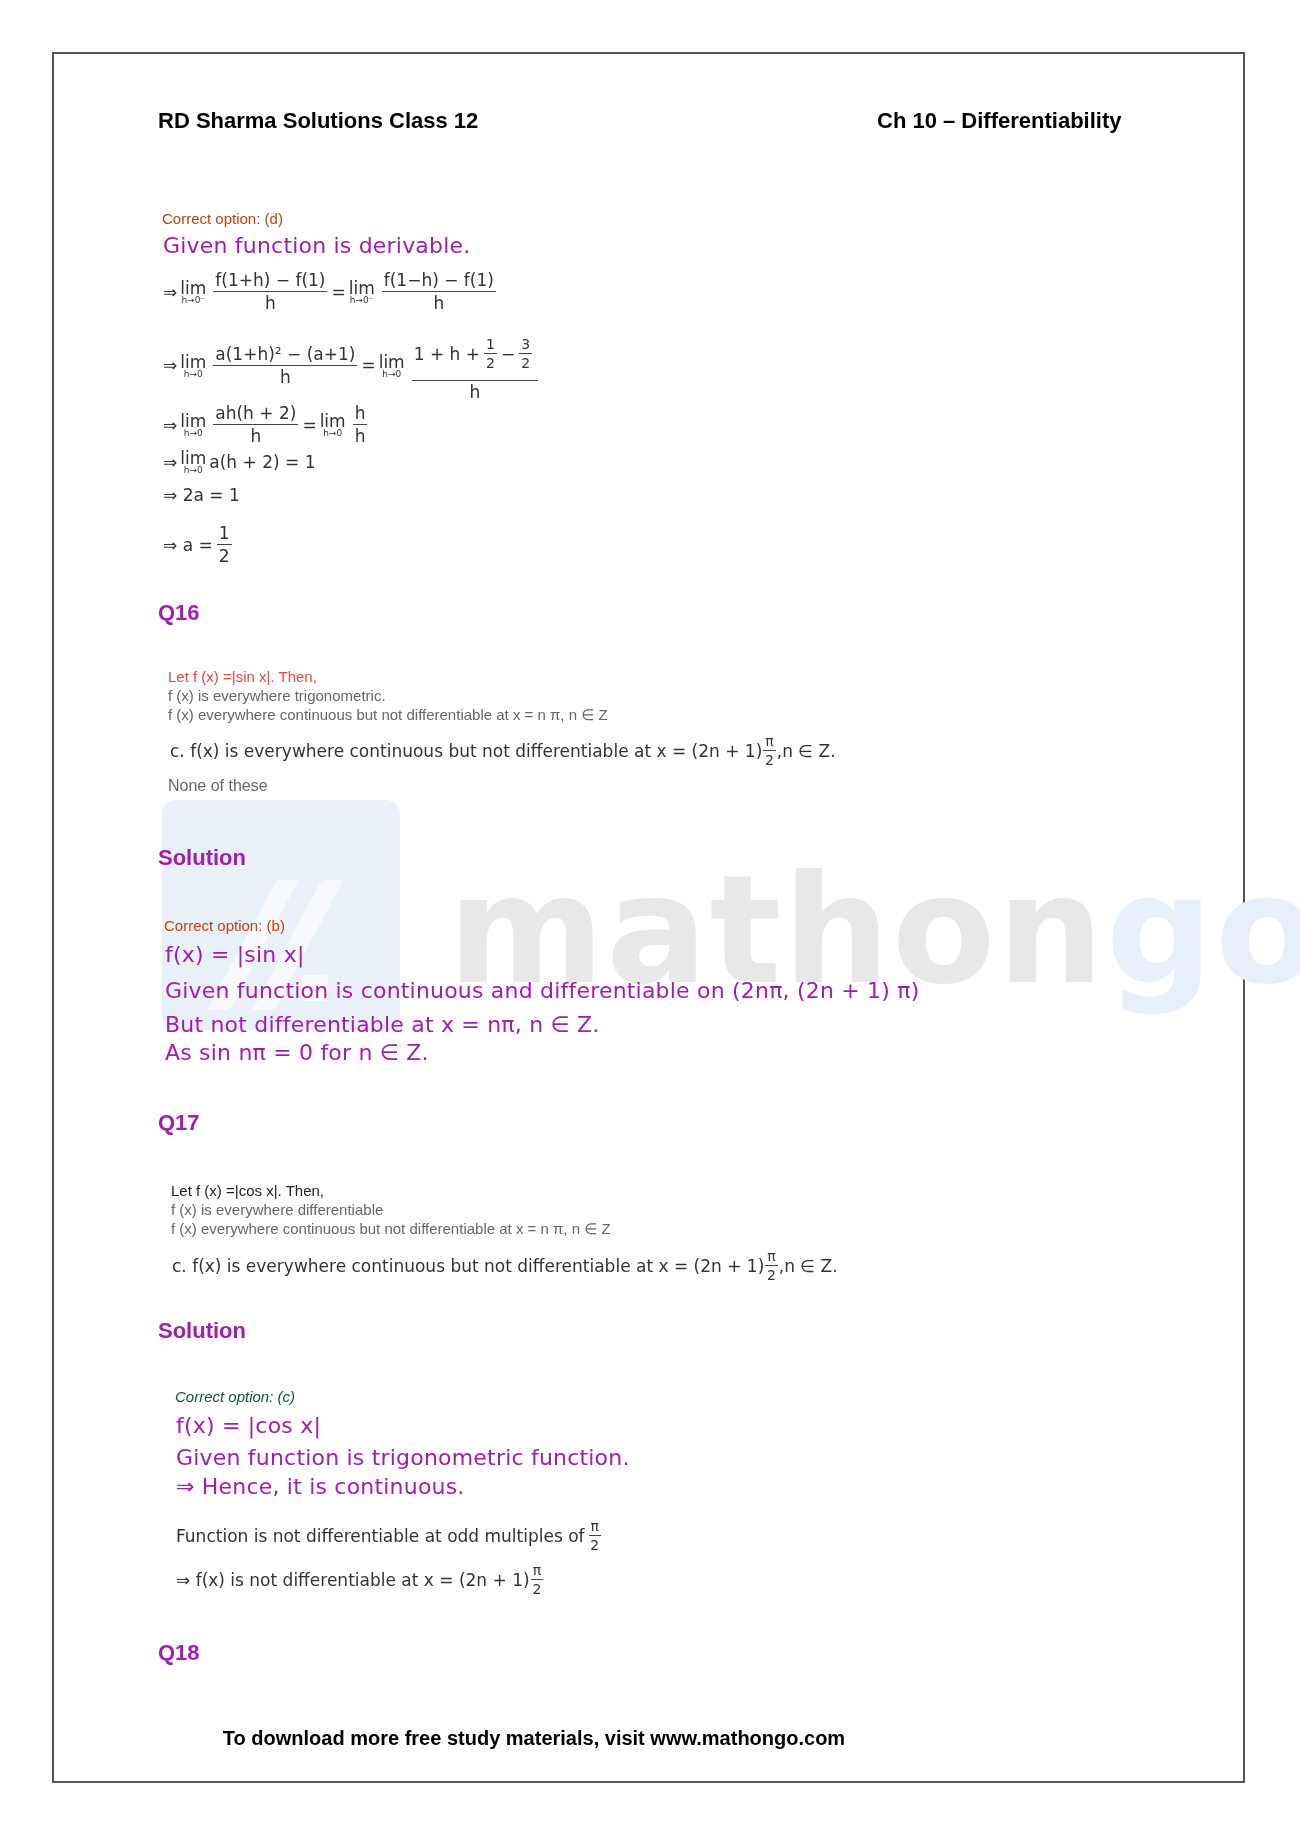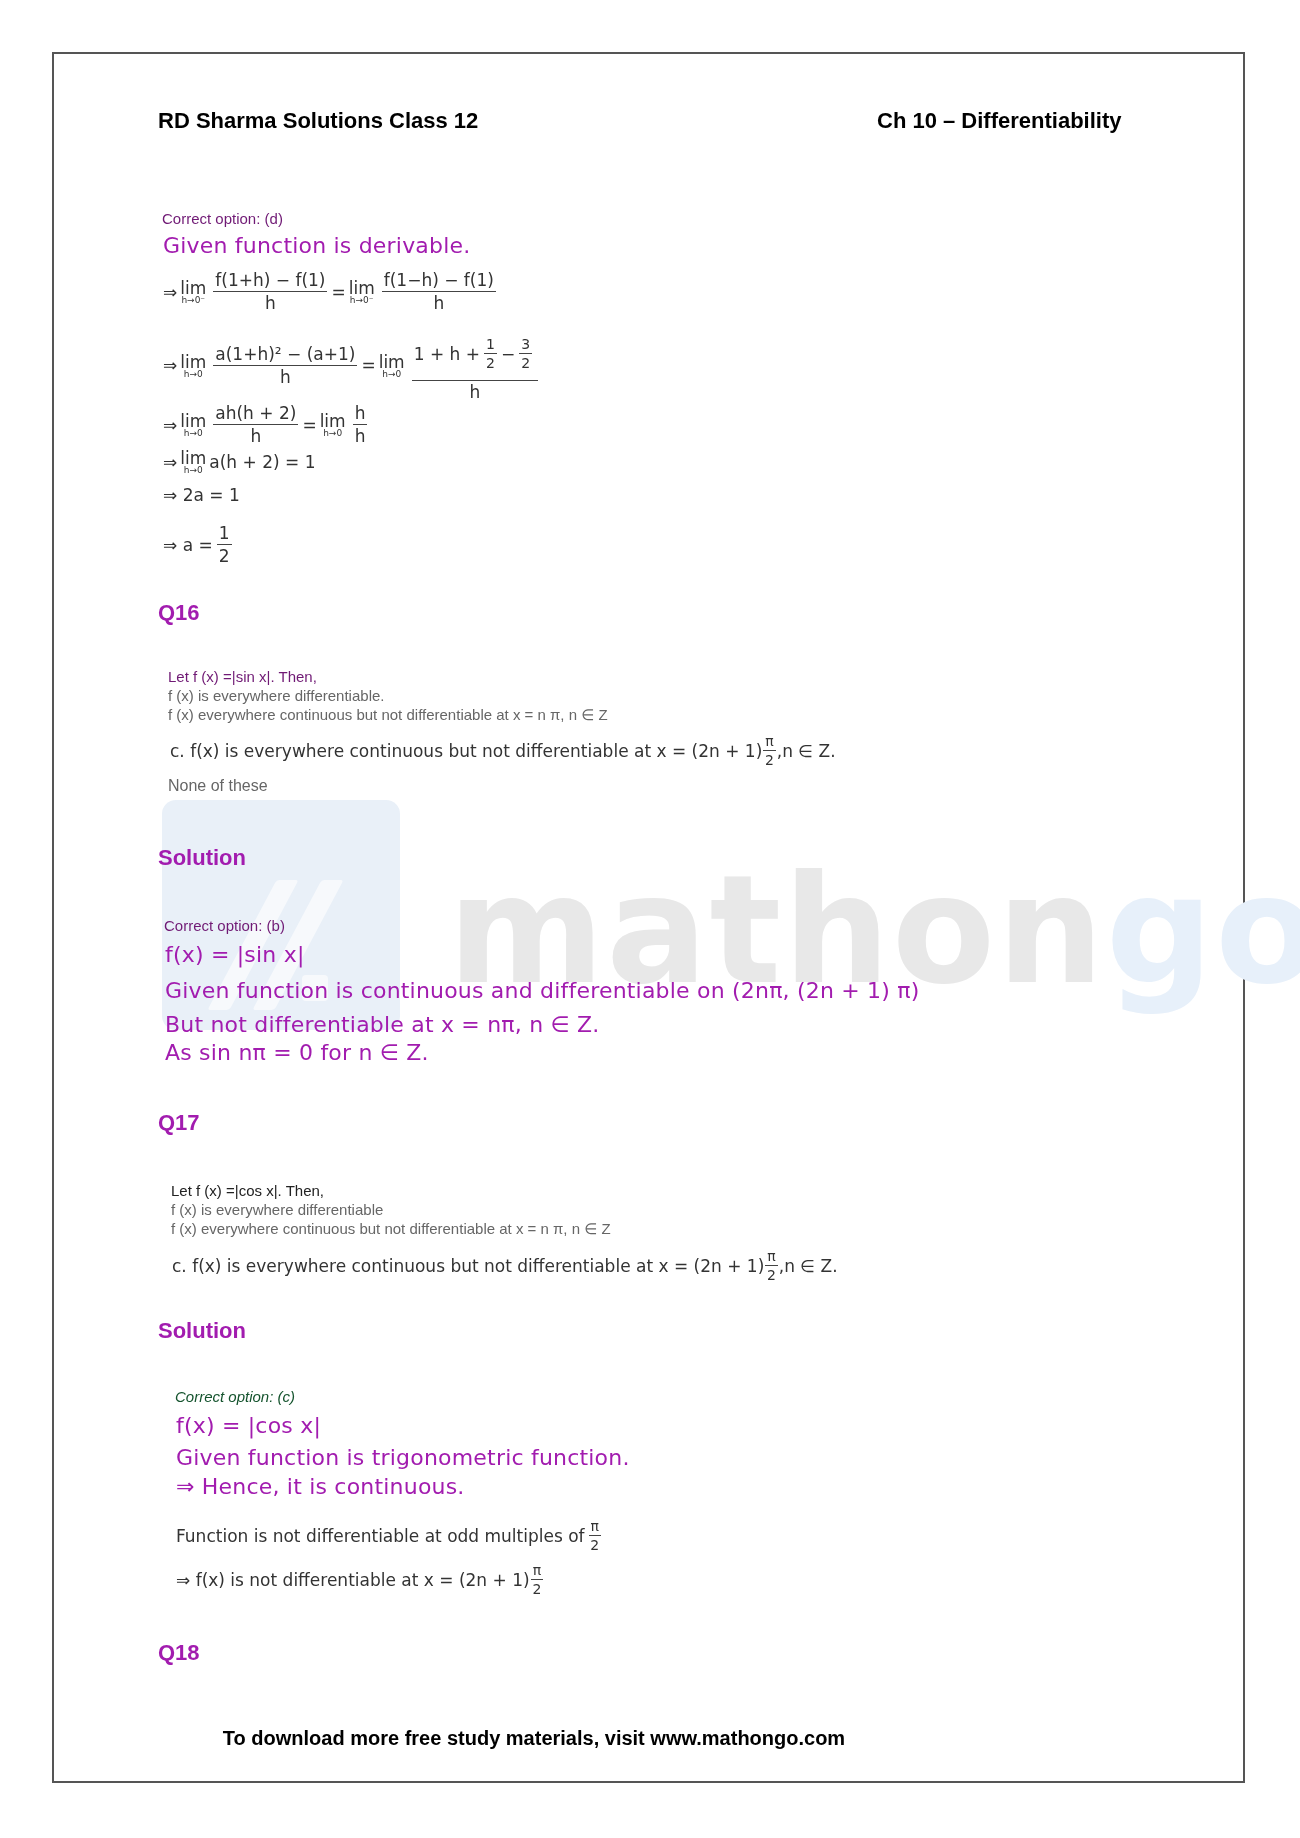--- a/index.html
+++ b/index.html
@@ -3,21 +3,21 @@
 <meta charset="utf-8">
 <style>
   html, body { margin:0; padding:0; background:#ffffff; }
   body { width:1300px; height:1838px; position:relative; overflow:hidden;
          font-family:"Liberation Sans", sans-serif; color:#111; }
   .page-border { position:absolute; left:52px; top:52px; width:1193px; height:1731px;
                  border:2px solid #555; box-sizing:border-box; }
   .abs { position:absolute; white-space:nowrap; }
   .hdr { font-weight:bold; font-size:22px; color:#000; }
   .qlabel { font-weight:bold; font-size:22px; color:#a21caf; }
-  .small { font-size:15px; color:#701a75; }
+  .small { font-size:15px; color:#c2410c; }
   .opt { font-size:15px; color:#666; }
   .sol { font-family:"DejaVu Sans", sans-serif; font-size:22px; color:#a21caf; letter-spacing:0.2px; }
   .math { font-family:"DejaVu Sans", sans-serif; font-size:17px; color:#333; display:flex; align-items:center; }
   .frac { display:inline-flex; flex-direction:column; align-items:center; margin:8px 4px; vertical-align:middle; }
   .frac .num { border-bottom:1.5px solid #444; padding:0 2px 1px; }
   .frac .den { padding-top:1px; }
   .frac.sm { font-size:14px; }
   .lim { display:inline-flex; flex-direction:column; align-items:center; margin:0 3px; }
   .lim .sub { font-size:9px; margin-top:-3px; }
   .wm-logo { position:absolute; left:162px; top:800px; width:238px; height:230px;
@@ -137,22 +137,22 @@
 
 <div class="abs math" style="left:163px; top:515px;">
   <span>⇒ a = </span>
   <span class="frac">
       <span class="num">1</span>
       <span class="den">2</span>
     </span>
 </div>
 
 <div class="abs qlabel" style="left:158px; top:600px;">Q16</div>
-<div class="abs small" style="left:168px; top:668px; color:#701a75;">Let f (x) =|sin x|. Then,</div>
-<div class="abs opt" style="left:168px; top:687px;">f (x) is everywhere differentiable.</div>
+<div class="abs small" style="left:168px; top:668px; color:#ef4444;">Let f (x) =|sin x|. Then,</div>
+<div class="abs opt" style="left:168px; top:687px;">f (x) is everywhere trigonometric.</div>
 <div class="abs opt" style="left:168px; top:706px;">f (x) everywhere continuous but not differentiable at x = n π, n ∈ Z</div>
 <div class="abs math" style="left:170px; top:733px; font-size:17px;">
   <span>c. f(x) is everywhere continuous but not differentiable at x = (2n + 1)</span>
   <span class="frac sm" style="margin:0 1px;">
       <span class="num">π</span>
       <span class="den">2</span>
     </span>
   <span>,n ∈ Z.</span>
 </div>
 <div class="abs opt" style="left:168px; top:777px; font-size:16px;">None of these</div>

